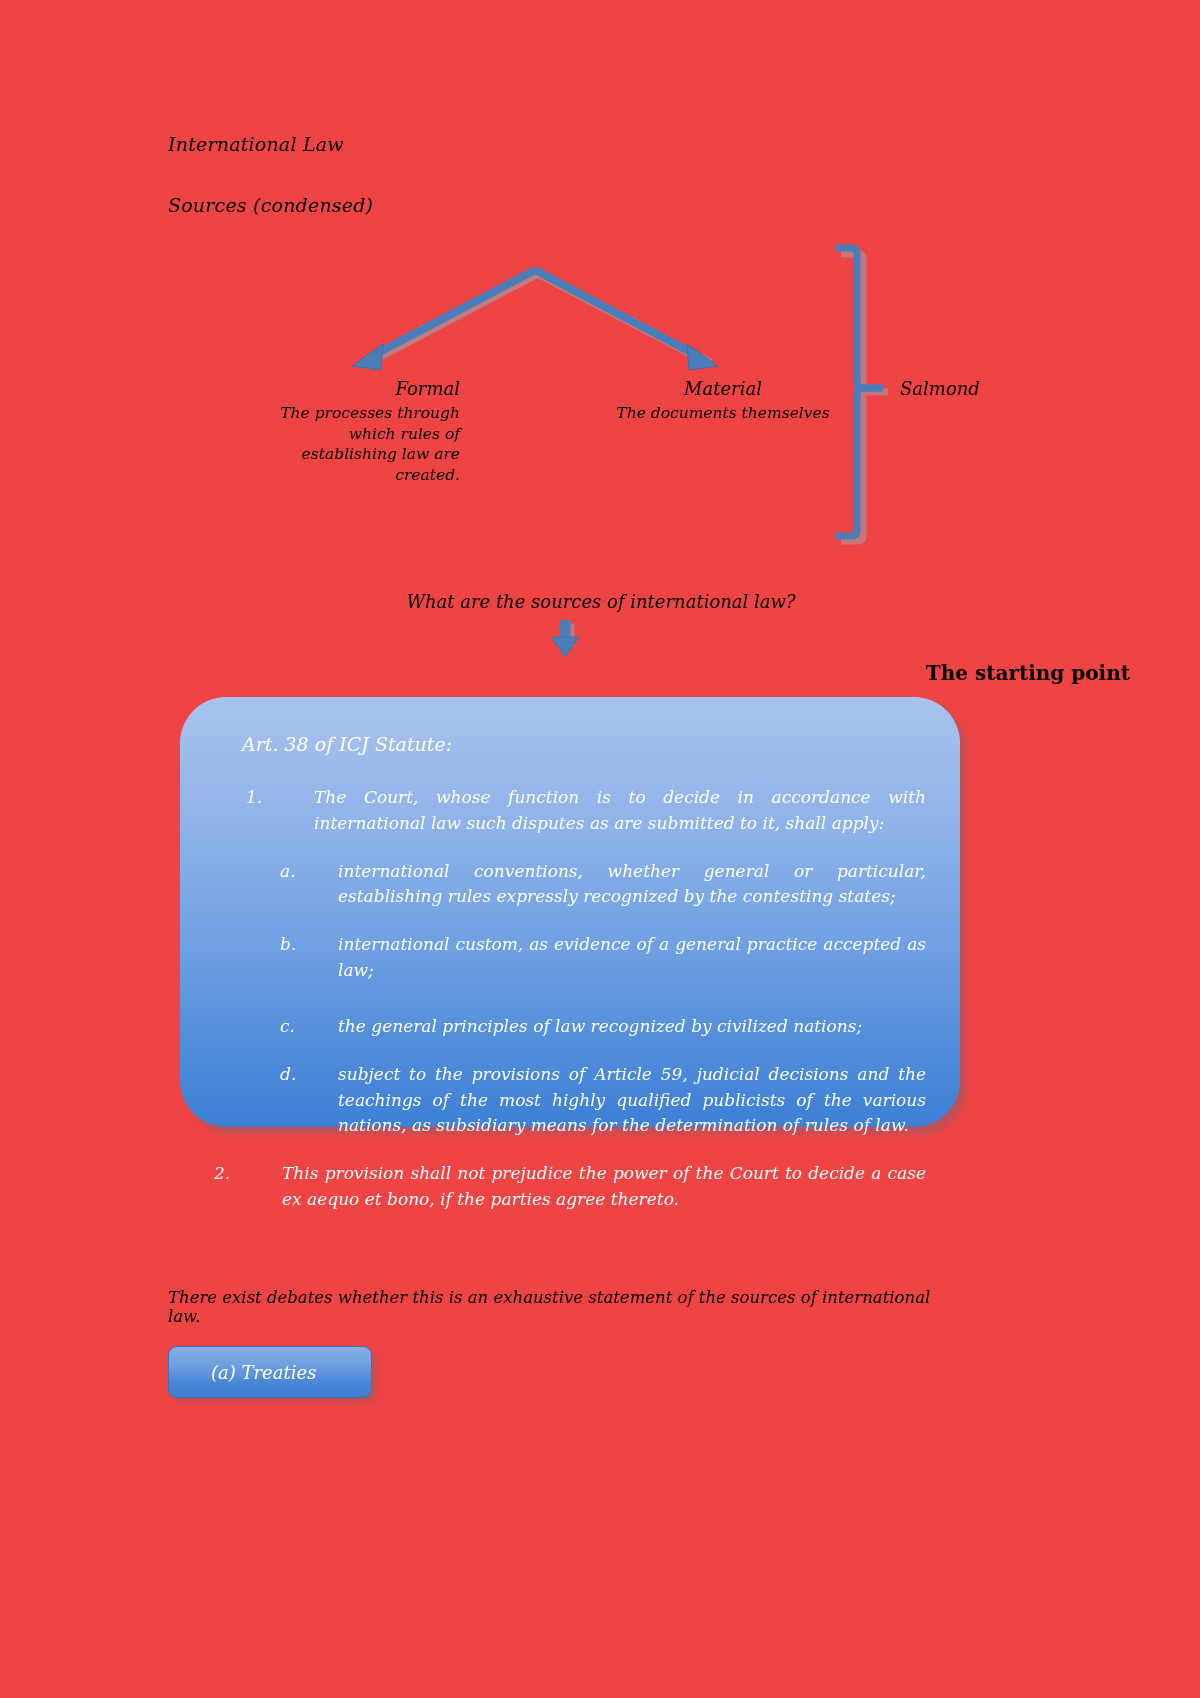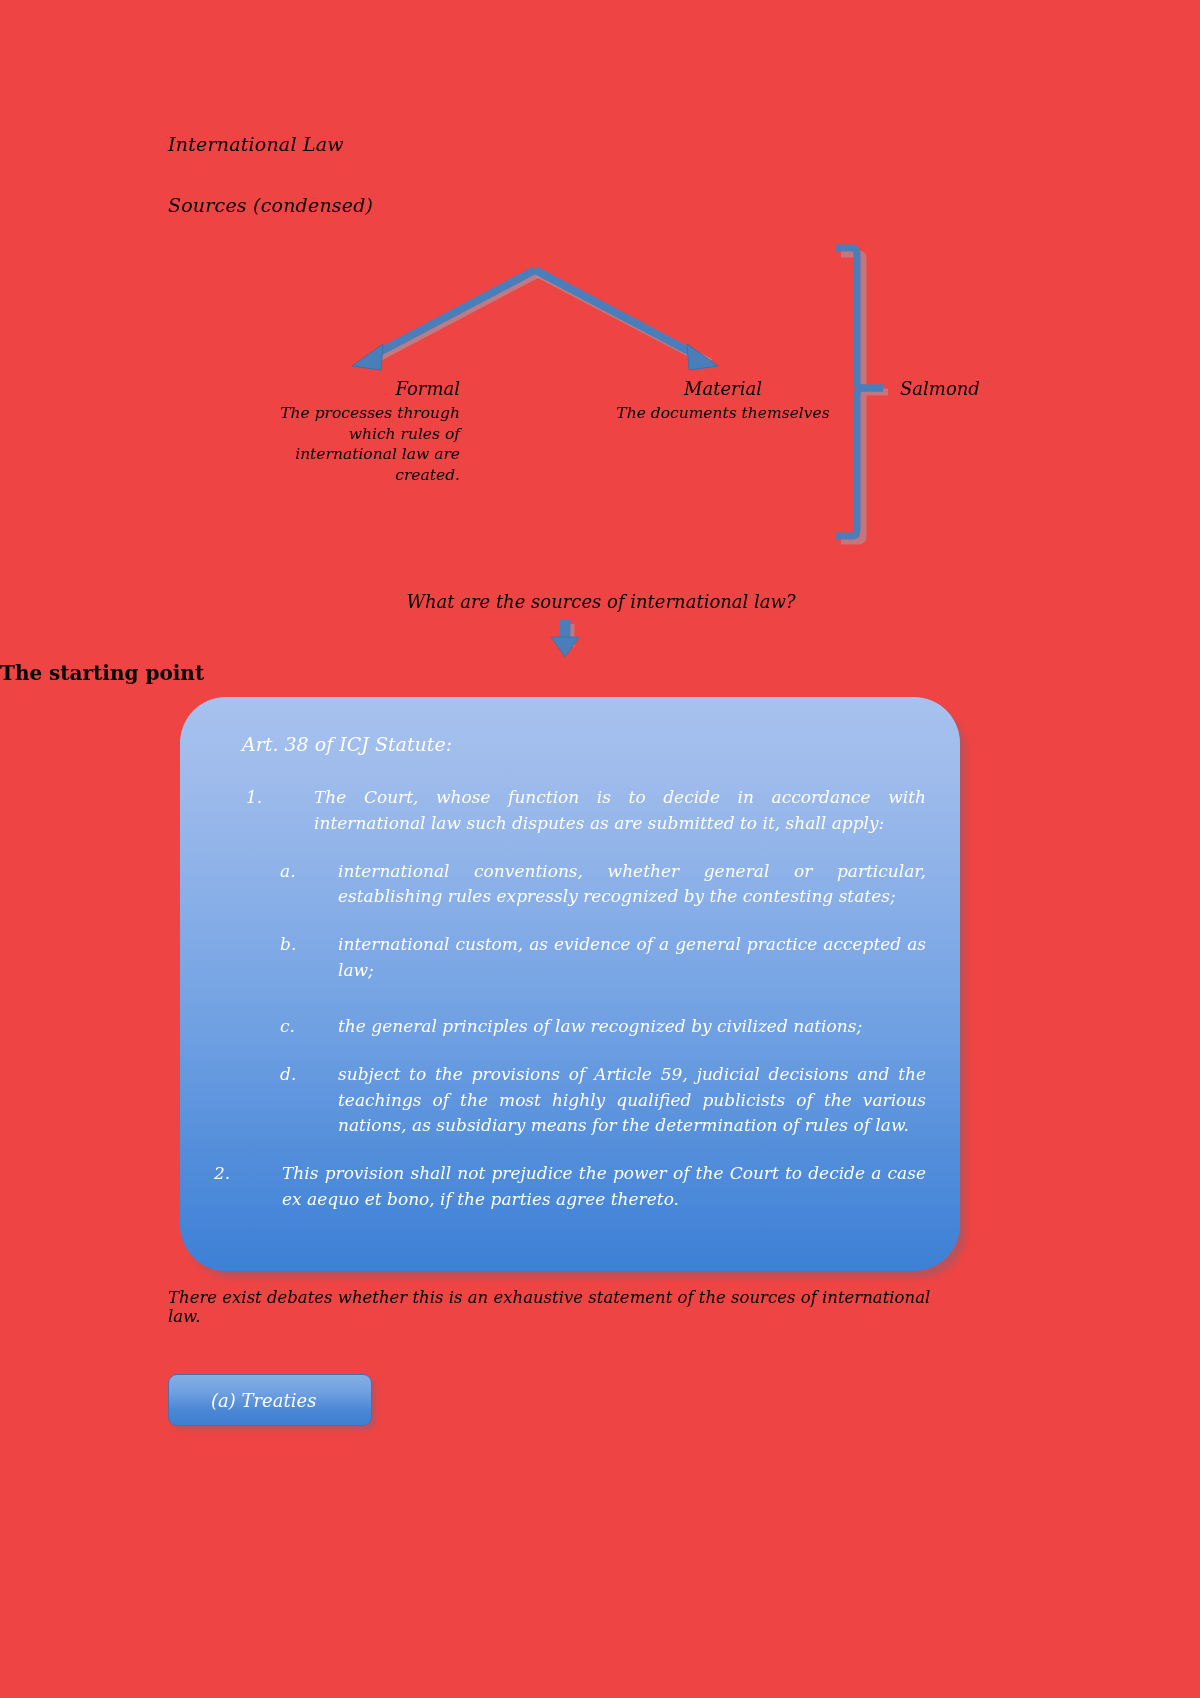--- a/index.html
+++ b/index.html
@@ -77,32 +77,32 @@
     text-align: center;
     font-style: italic;
     font-size: 18px;
     padding-left: 36px;
   }
   #starting-point {
     position: absolute;
     left: 0;
     top: 661px;
     width: 1130px;
-    text-align: left;
+    text-align: right;
     font-weight: bold;
     font-size: 20px;
   }
 
   
   #icj-box {
     position: absolute;
     left: 180px;
     top: 697px;
     width: 780px;
-    height: 574px;
+    height: 430px;
     border-radius: 46px;
     background: linear-gradient(180deg,
                 #a7c2ee 0%,
                 #9cbaeb 16%,
                 #8ab0e8 34%,
                 #6fa0e2 58%,
                 #558fdb 78%,
                 #3d80d6 100%);
     box-shadow: 6px 7px 5px rgba(90,110,130,0.33);
     color: #ffffff;
@@ -149,21 +149,21 @@
     top: 1288px;
     width: 800px;
     font-style: italic;
     font-size: 16.5px;
   }
 
   
   #treaties-box {
     position: absolute;
     left: 168px;
-    top: 1374px;
+    top: 1346px;
     width: 204px;
     height: 52px;
     border-radius: 9px;
     background: linear-gradient(180deg, #86aee4 0%, #6fa0e0 35%, #4b87d6 70%, #3f7ed2 100%);
     border: 1px solid #3f72b5;
     box-shadow: 4px 4px 4px rgba(90,110,130,0.32);
     color: #ffffff;
     font-style: italic;
     font-size: 18px;
     display: flex;
@@ -214,21 +214,21 @@
 
     <g>
       <path d="M 567 622 L 567 645" stroke="#9aa7b4" stroke-width="11" fill="none" opacity="0.5" transform="translate(2,2)"></path>
       <path d="M 565 620 L 565 641" stroke="#4a7ebb" stroke-width="11" fill="none"></path>
       <polygon points="551,637 579,637 565,657" fill="#4a7ebb" stroke="#3f6fa5" stroke-width="0.8"></polygon>
     </g>
   </svg>
 
   <div class="branch" id="branch-formal">
     <span class="branch-title">Formal</span>
-    <span class="branch-desc">The processes through which rules of international law are created.</span>
+    <span class="branch-desc">The processes through which rules of establishing law are created.</span>
   </div>
 
   <div class="branch" id="branch-material">
     <span class="branch-title">Material</span>
     <span class="branch-desc">The documents themselves</span>
   </div>
 
   <div id="label-salmond">Salmond</div>
 
   <div id="question-sources">What are the sources of international law?</div>

